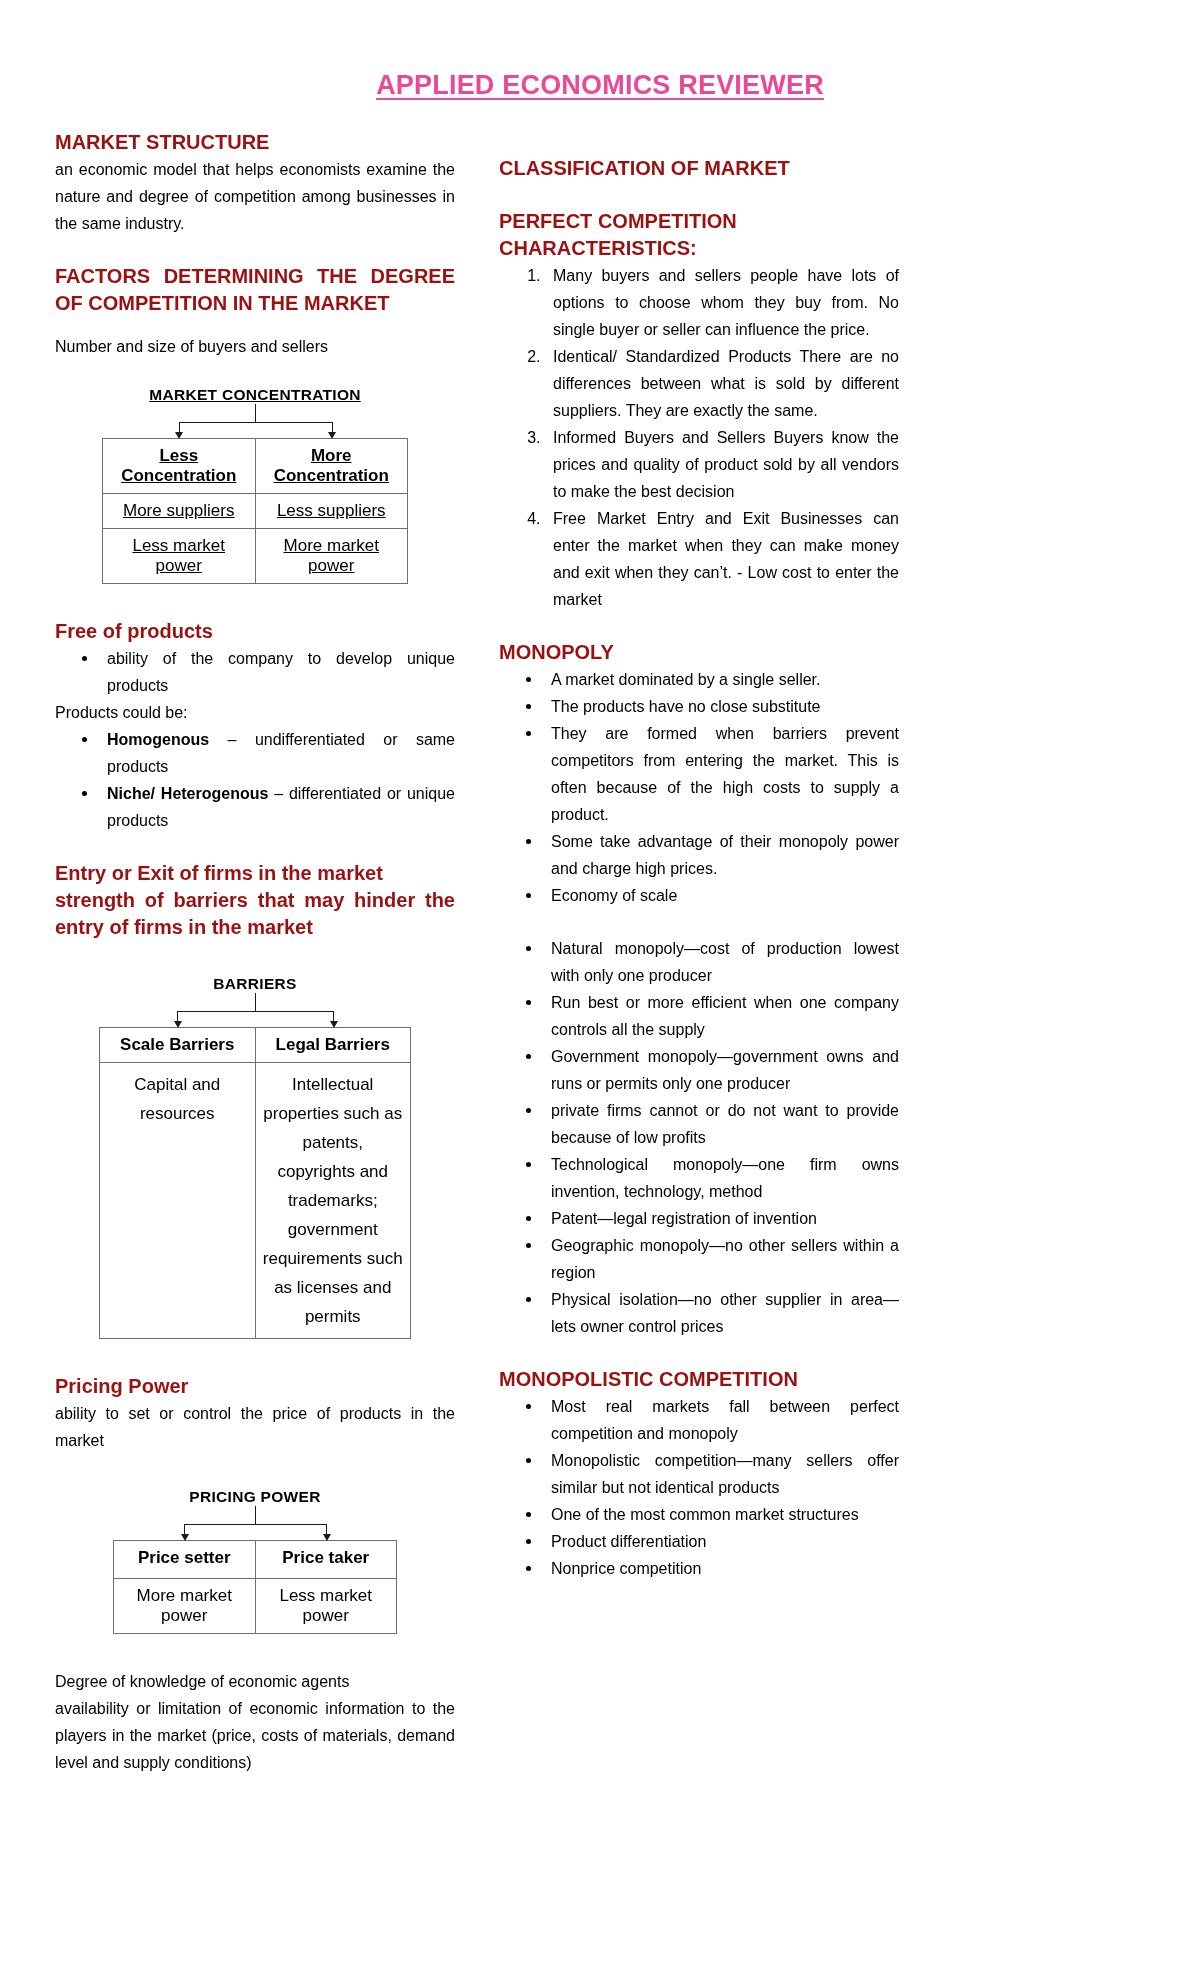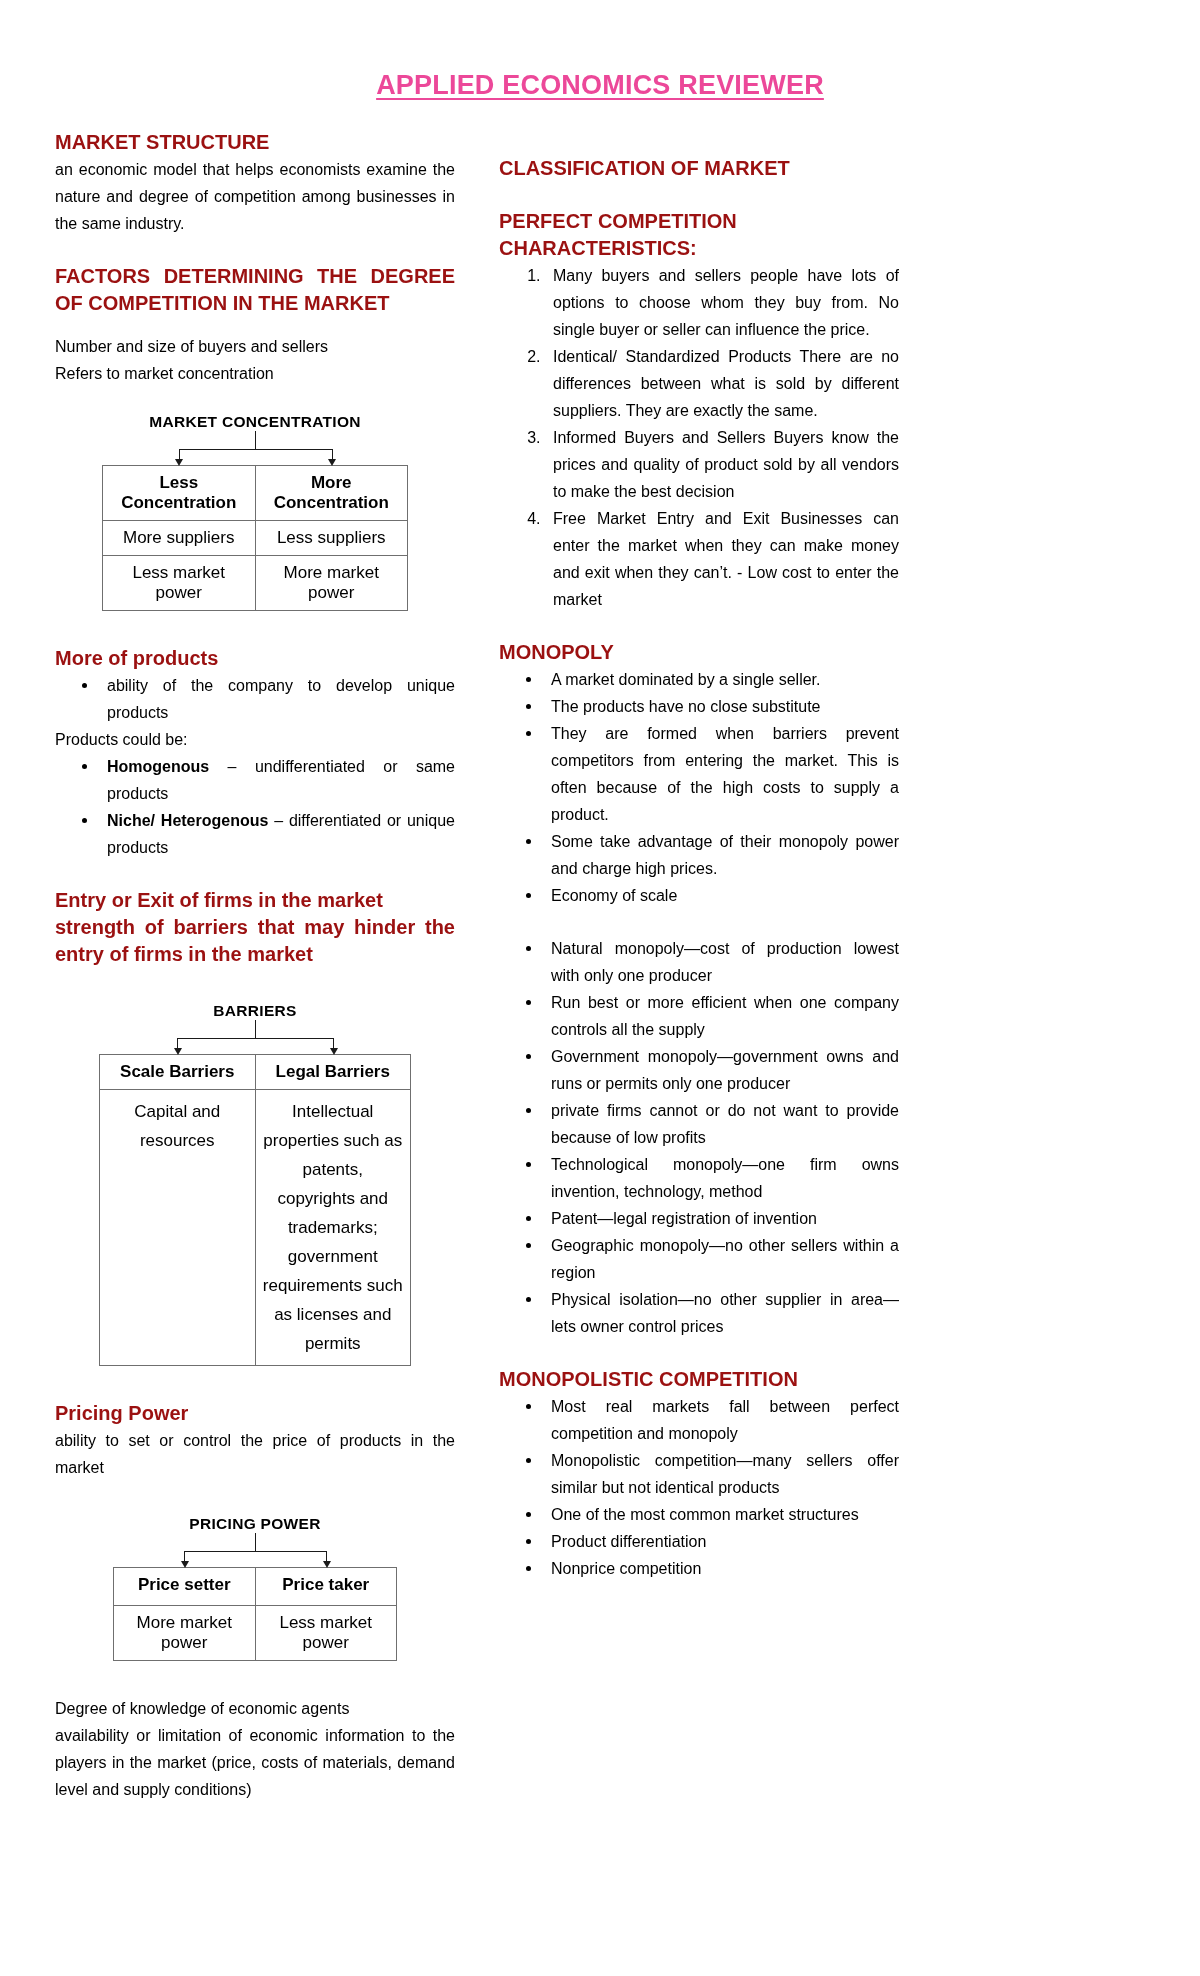--- a/index.html
+++ b/index.html
@@ -157,25 +157,24 @@
       <h2 class="head">MARKET STRUCTURE</h2>
       <p class="body-text">an economic model that helps economists examine the nature and degree of competition among businesses in the same industry.</p>
 
       <div class="gap-md"></div>
 
       <h2 class="head">FACTORS DETERMINING THE DEGREE OF COMPETITION IN THE MARKET</h2>
 
       <div class="gap-sm"></div>
 
       <p class="body-text nojust">Number and size of buyers and sellers</p>
-      <p class="body-text nojust">Refers to market concentration</p>
-
-      <div class="gap-md"></div>
-
-      <div class="diagram" style="width:306px;">
+
+      <div class="gap-md"></div>
+
+      <div class="diagram" style="width:306px;text-decoration:underline;">
         <div class="diagram-title">MARKET CONCENTRATION</div>
         <div class="connector">
           <div class="stem"></div>
           <div class="cross" style="left:25%; right:25%;"></div>
           <div class="drop" style="left:25%;"></div>
           <div class="drop" style="left:75%;"></div>
           <div class="arrow" style="left:25%;"></div>
           <div class="arrow" style="left:75%;"></div>
         </div>
         <table class="dtable">
@@ -191,21 +190,21 @@
           <tr>
             <td>Less market power</td>
             <td>More market power</td>
           </tr>
         </tbody>
           </table>
       </div>
 
       <div class="gap-lg"></div>
 
-      <h2 class="head">More of products</h2>
+      <h2 class="head">Free of products</h2>
       <ul class="bullets">
         <li>ability of the company to develop unique products</li>
       </ul>
       <p class="body-text nojust">Products could be:</p>
       <ul class="bullets">
         <li><span class="b">Homogenous</span><span> – undifferentiated or same products</span></li>
         <li><span class="b">Niche/ Heterogenous</span><span> – differentiated or unique products</span></li>
       </ul>
 
       <div class="gap-md"></div>

